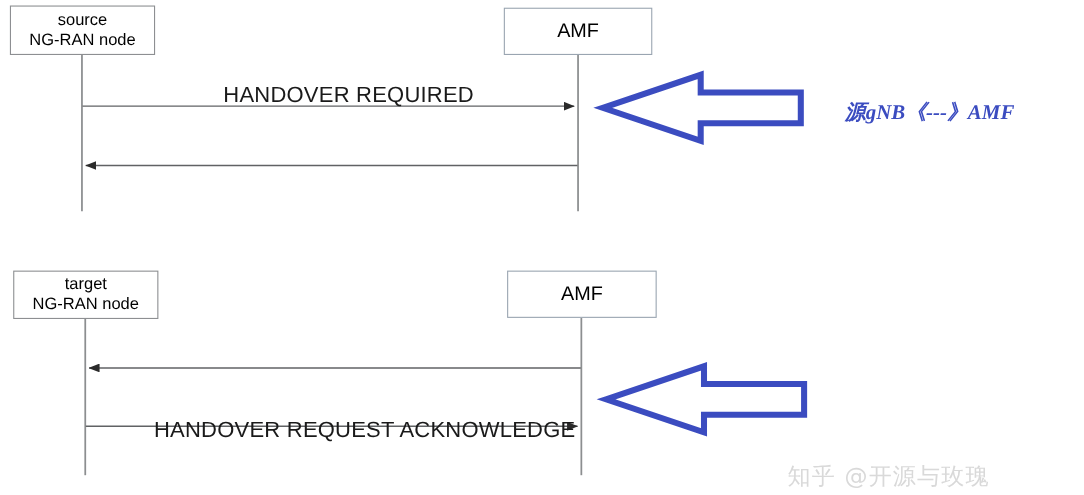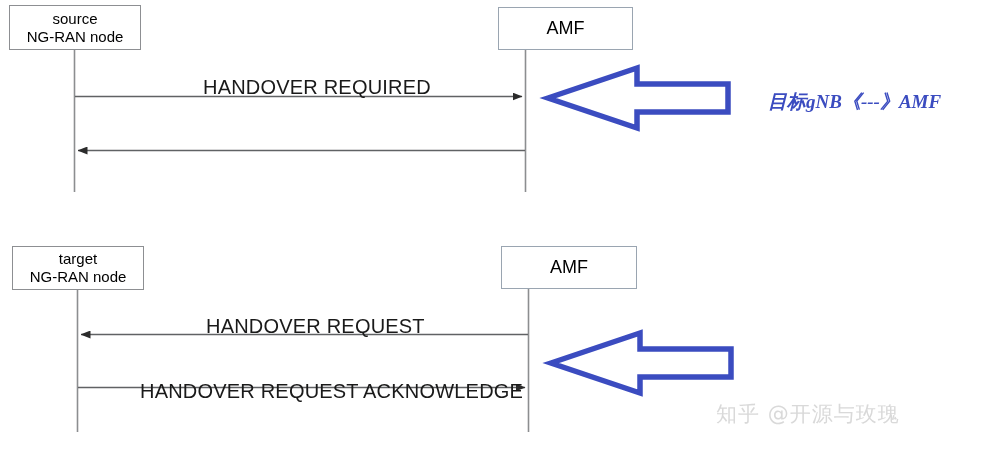--- a/index.html
+++ b/index.html
@@ -32,21 +32,20 @@
     justify-content: center;
     line-height: 1.18;
     font-size: 15px;
     color: #000000;
     text-align: center;
     white-space: pre;
   }
   .node-box.amf {
     border-color: #9aa5b1;
     font-size: 18px;
-    margin-left: 40px;
   }
   .msg-label {
     position: absolute;
     font-size: 20px;
     color: #1a1a1a;
     white-space: nowrap;
     letter-spacing: 0.2px;
   }
   .callout-text {
     position: absolute;
@@ -58,20 +57,21 @@
     font-family: "Liberation Serif", serif;
   }
   .watermark {
     position: absolute;
     font-size: 21px;
     color: #d9d9d9;
     white-space: nowrap;
     letter-spacing: 1px;
     font-family: "DejaVu Sans", sans-serif;
     user-select: none;
+    margin-top: 19px;
   }
   svg.layer {
     position: absolute;
     left: 0; top: 0;
     width: 985px;
     height: 450px;
     pointer-events: none;
   }
 </style>
 </head>
@@ -111,31 +111,30 @@
     <span>NG-RAN node</span>
   </div>
 
   <div class="node-box amf" style="left:458px; top:7px; width:135px; height:43px;">
     <span>AMF</span>
   </div>
 
   <div class="msg-label" style="left:203px; top:76px;">HANDOVER REQUIRED</div>
 
 
-  <div class="callout-text" style="left:768px; top:89px;">目标gNB《---》AMF</div>
+  <div class="callout-text" style="left:768px; top:89px;">源gNB《---》AMF</div>
 
   <div class="node-box" style="left:12px; top:246px; width:132px; height:44px;align-items:center;">
     <span>target</span>
     <span>NG-RAN node</span>
   </div>
 
   <div class="node-box amf" style="left:461px; top:246px; width:136px; height:43px;">
     <span>AMF</span>
   </div>
 
-  <div class="msg-label" style="left:206px; top:315px;">HANDOVER REQUEST</div>
 
   <div class="msg-label" style="left:140px; top:380px;">HANDOVER REQUEST ACKNOWLEDGE</div>
 
 
   <div class="watermark" style="left:716px; top:400px;">知乎 @开源与玫瑰</div>
 
 </div>
 
 </body></html>

